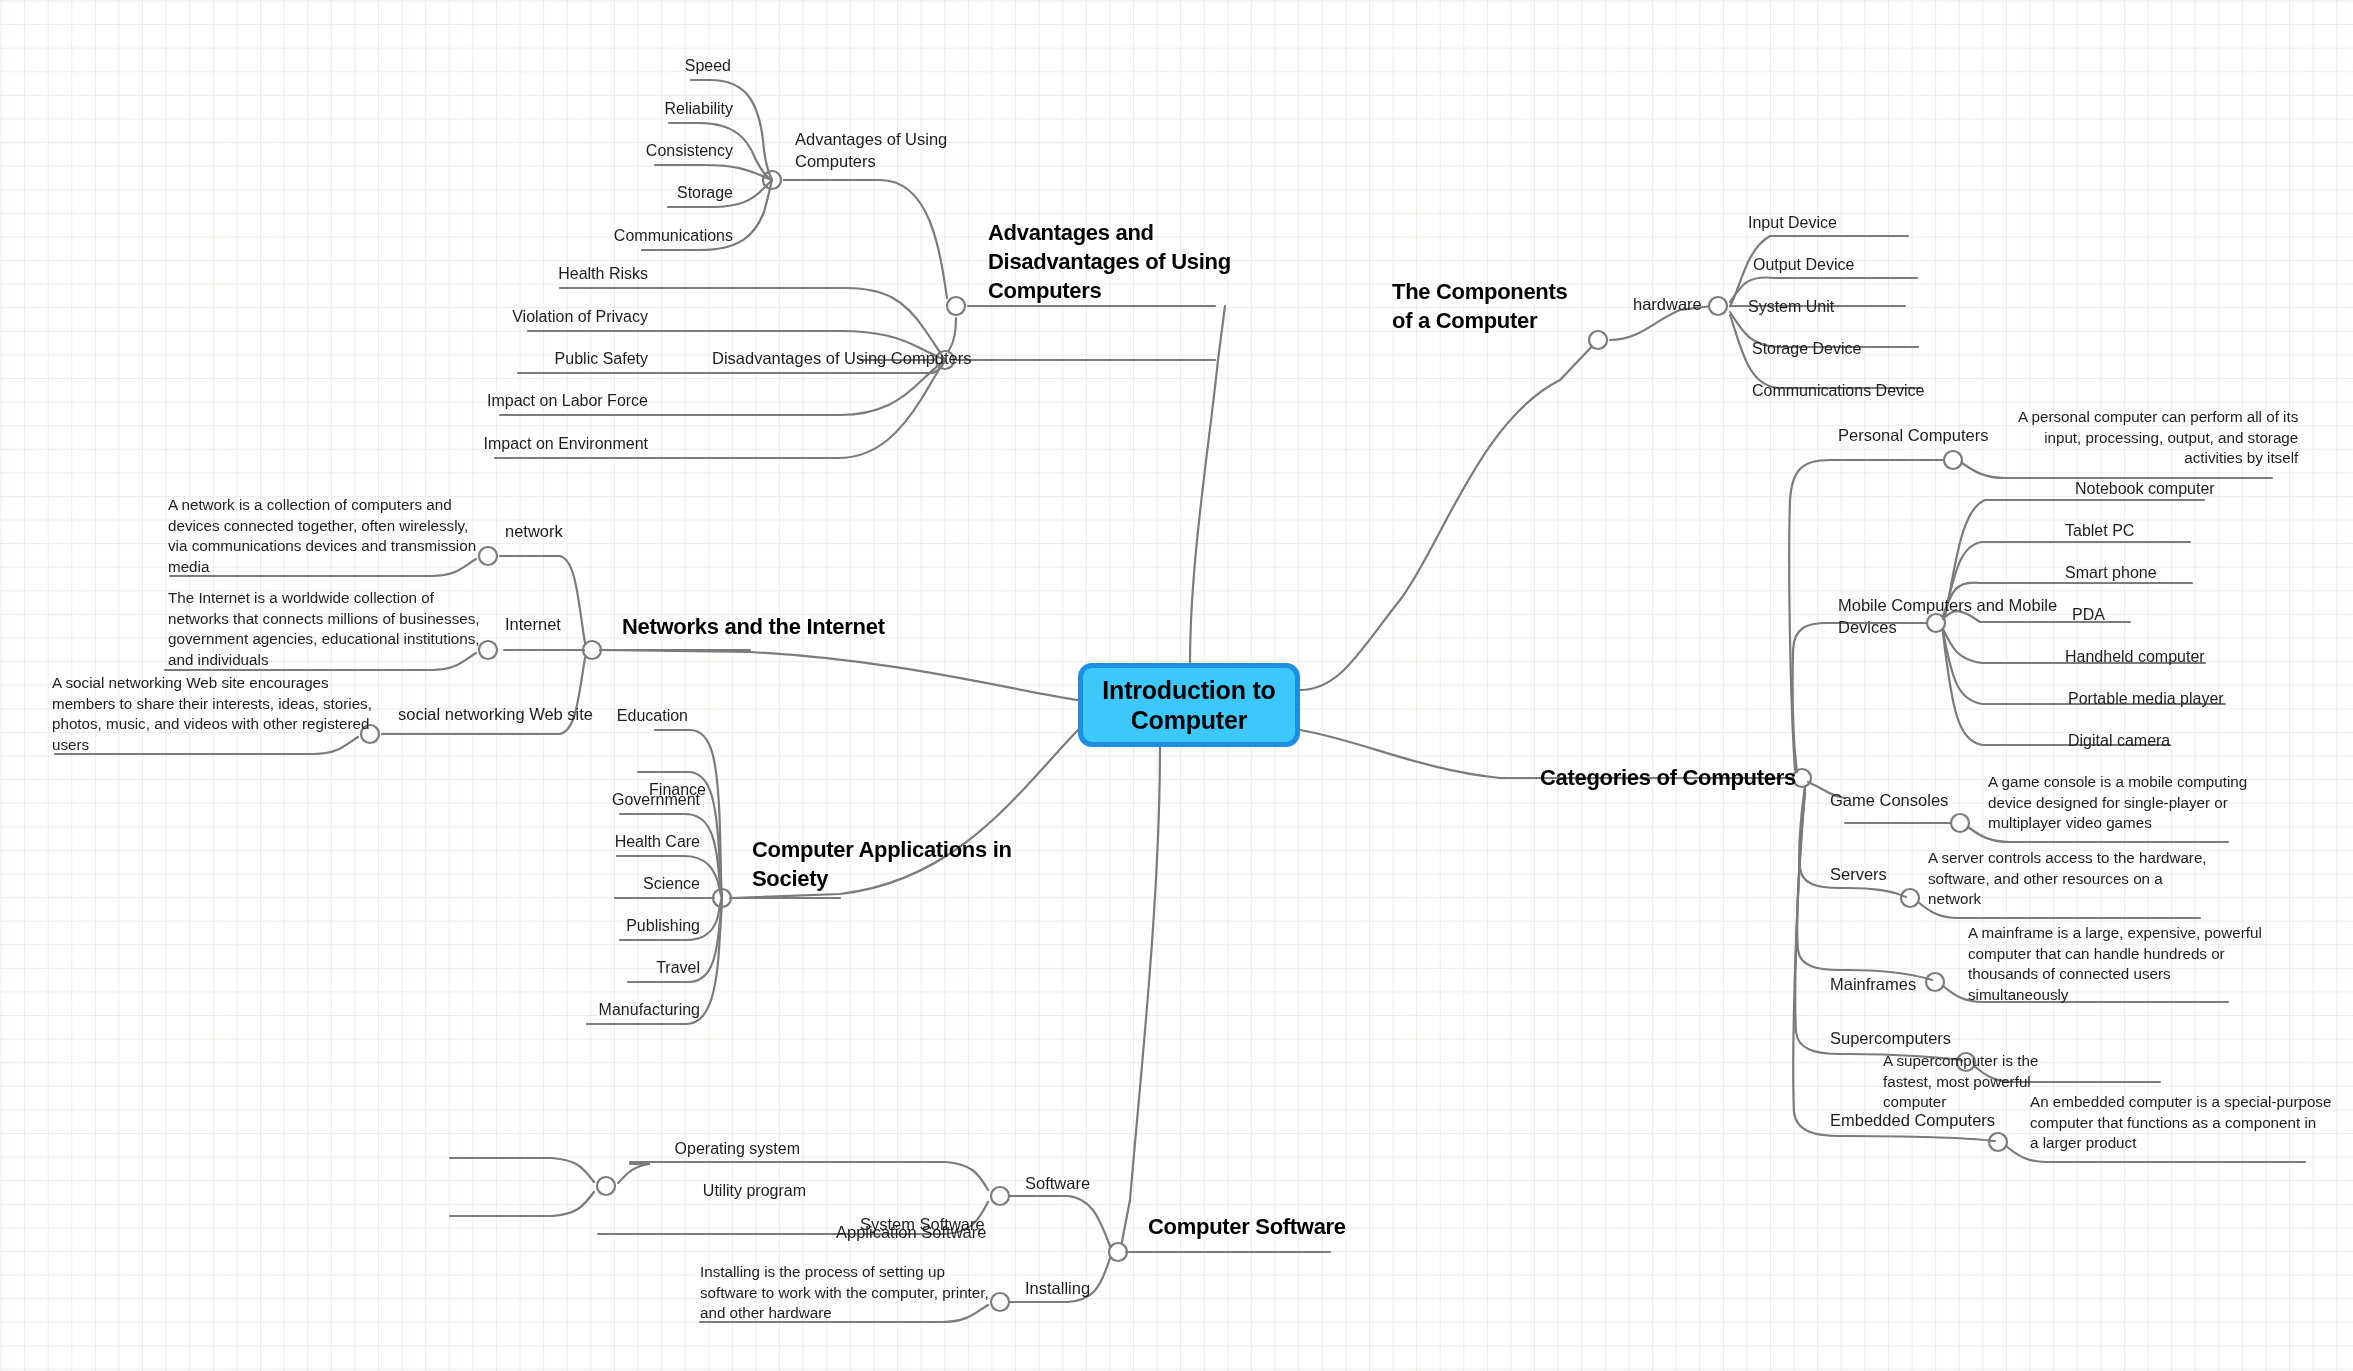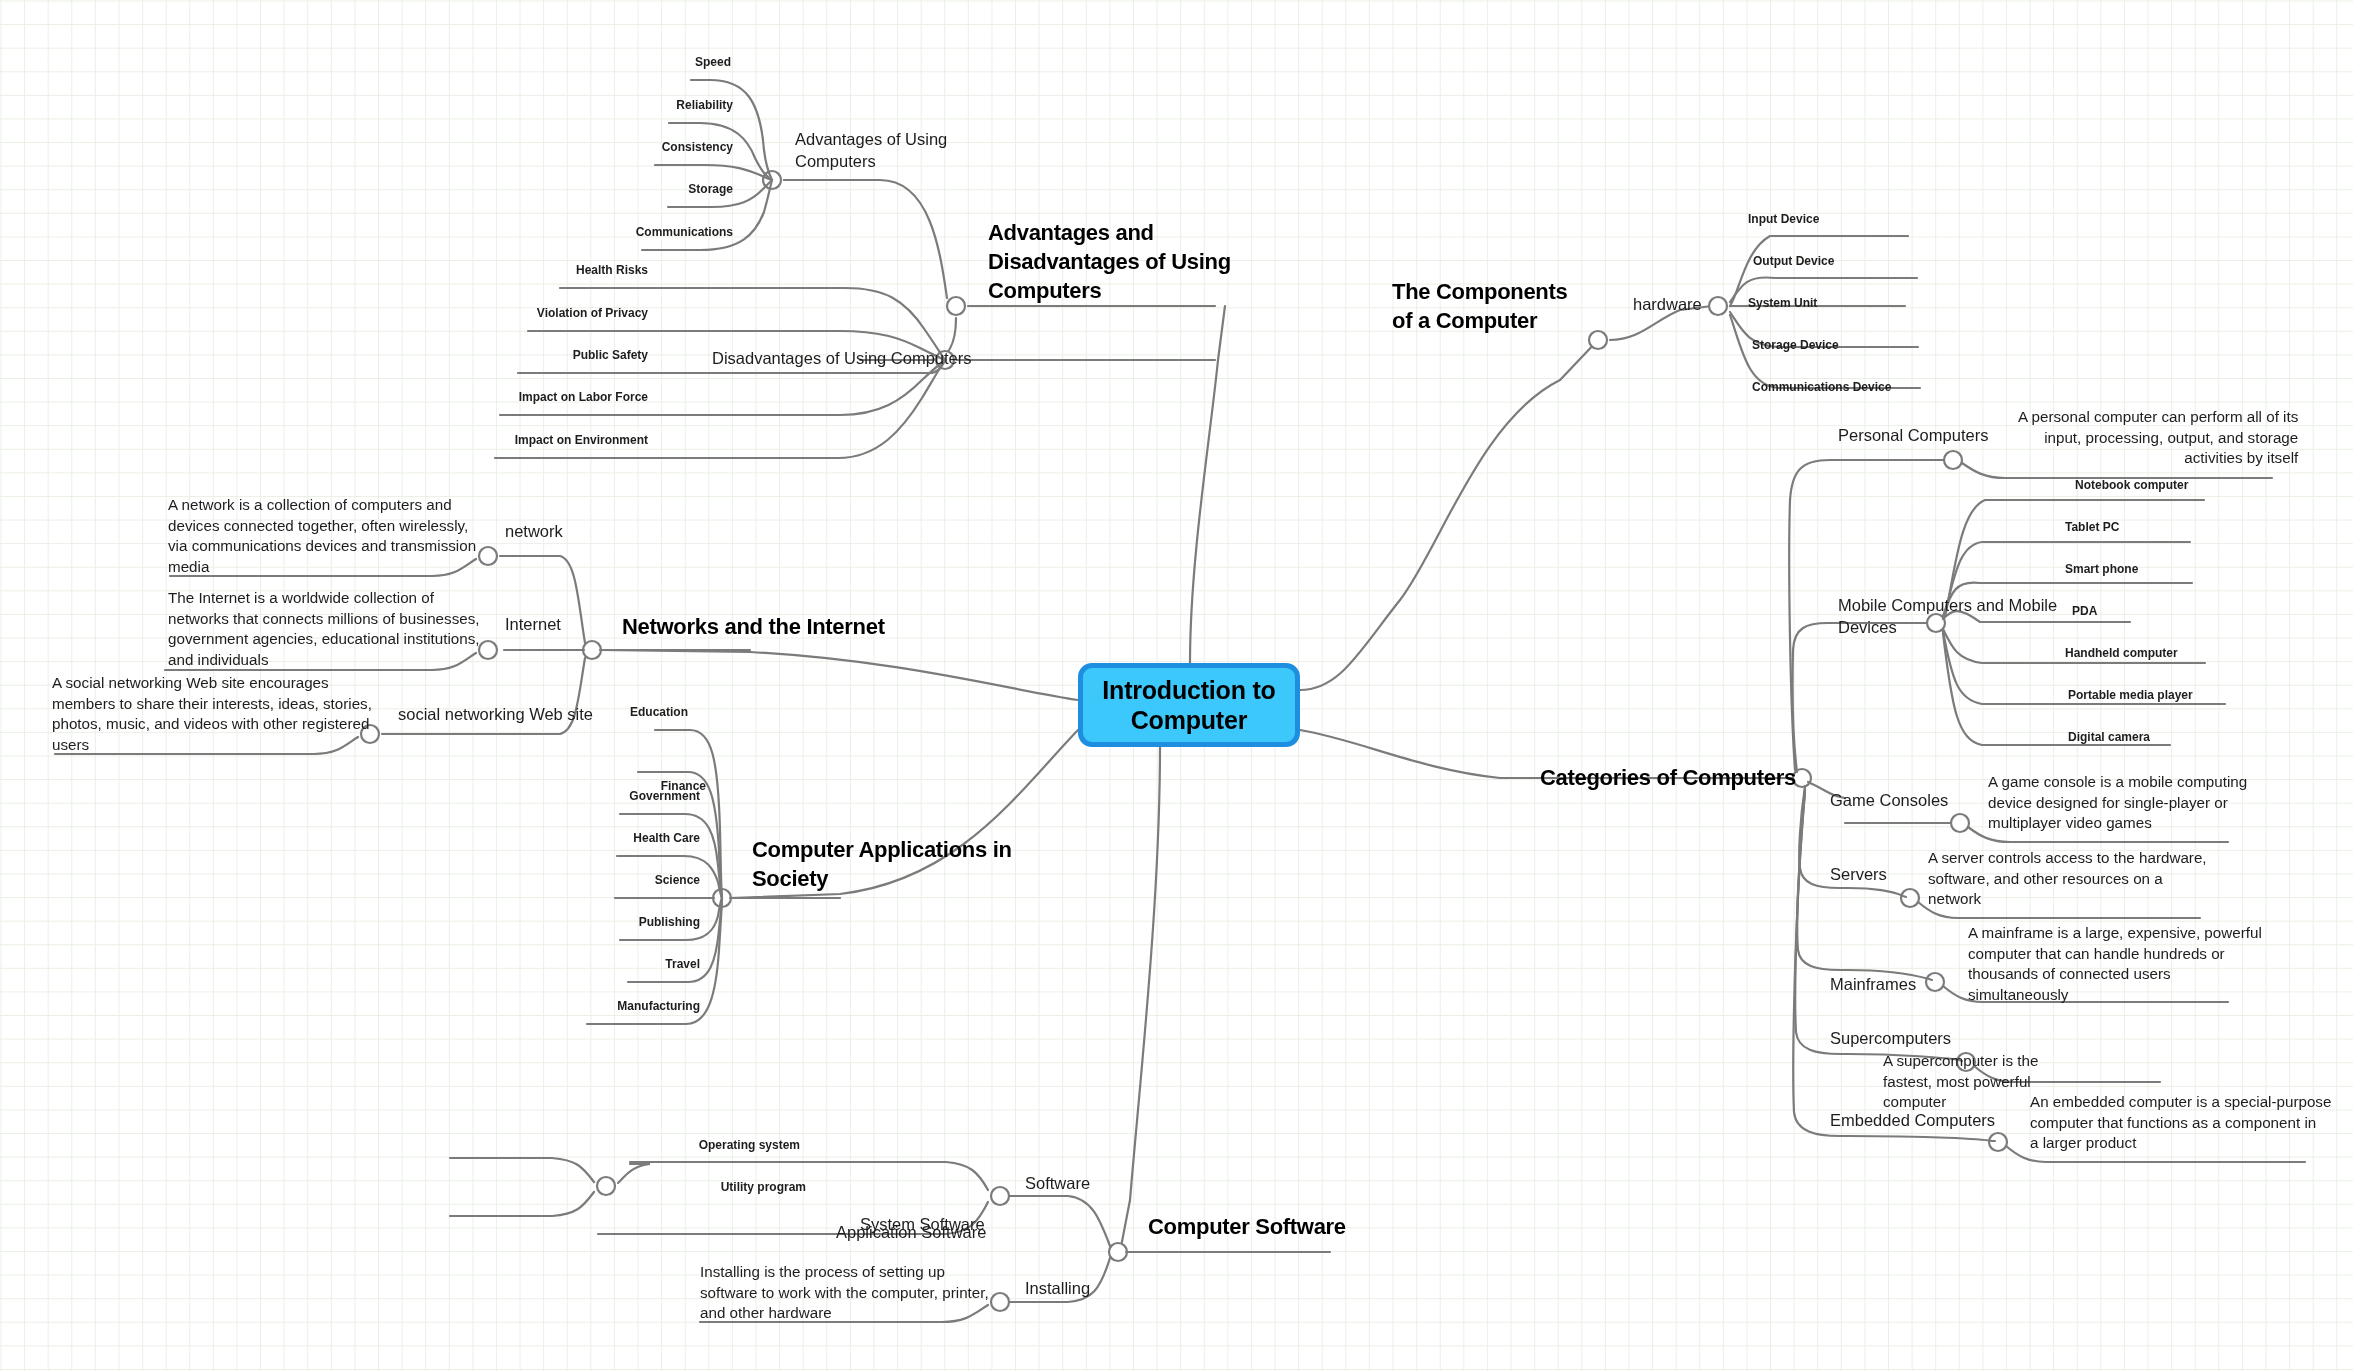--- a/index.html
+++ b/index.html
@@ -62,22 +62,22 @@
     font-weight: 700;
     letter-spacing: -0.3px;
     color: #000000;
   }
   .lbl.sub {
     font-size: 16.5px;
     font-weight: 400;
     color: #1d1d1d;
   }
   .lbl.leaf {
-    font-size: 12px;
-    font-weight: 700;
+    font-size: 16px;
+    font-weight: 400;
     color: #1d1d1d;
   }
   .lbl.note {
     font-size: 15.2px;
     font-weight: 400;
     color: #1d1d1d;
     line-height: 1.36;
     white-space: pre-line;
   }
   .lbl.wrap2 { white-space: pre-line; }

